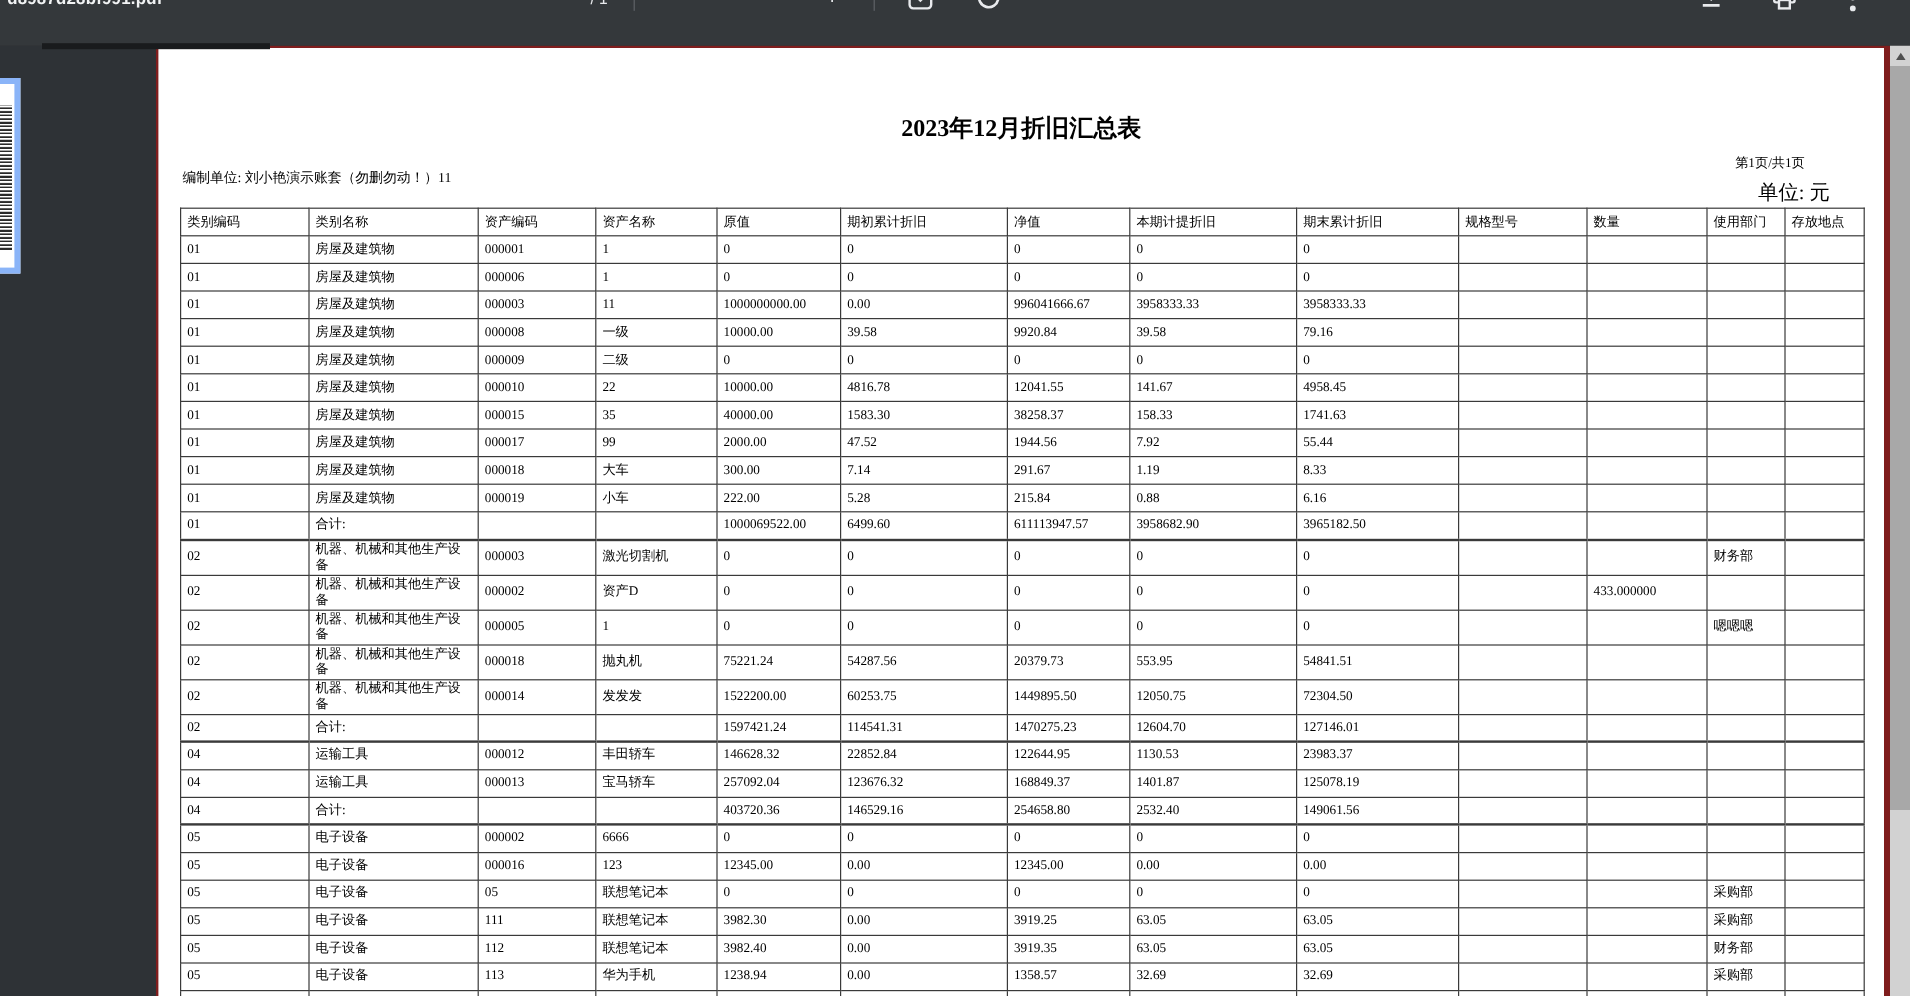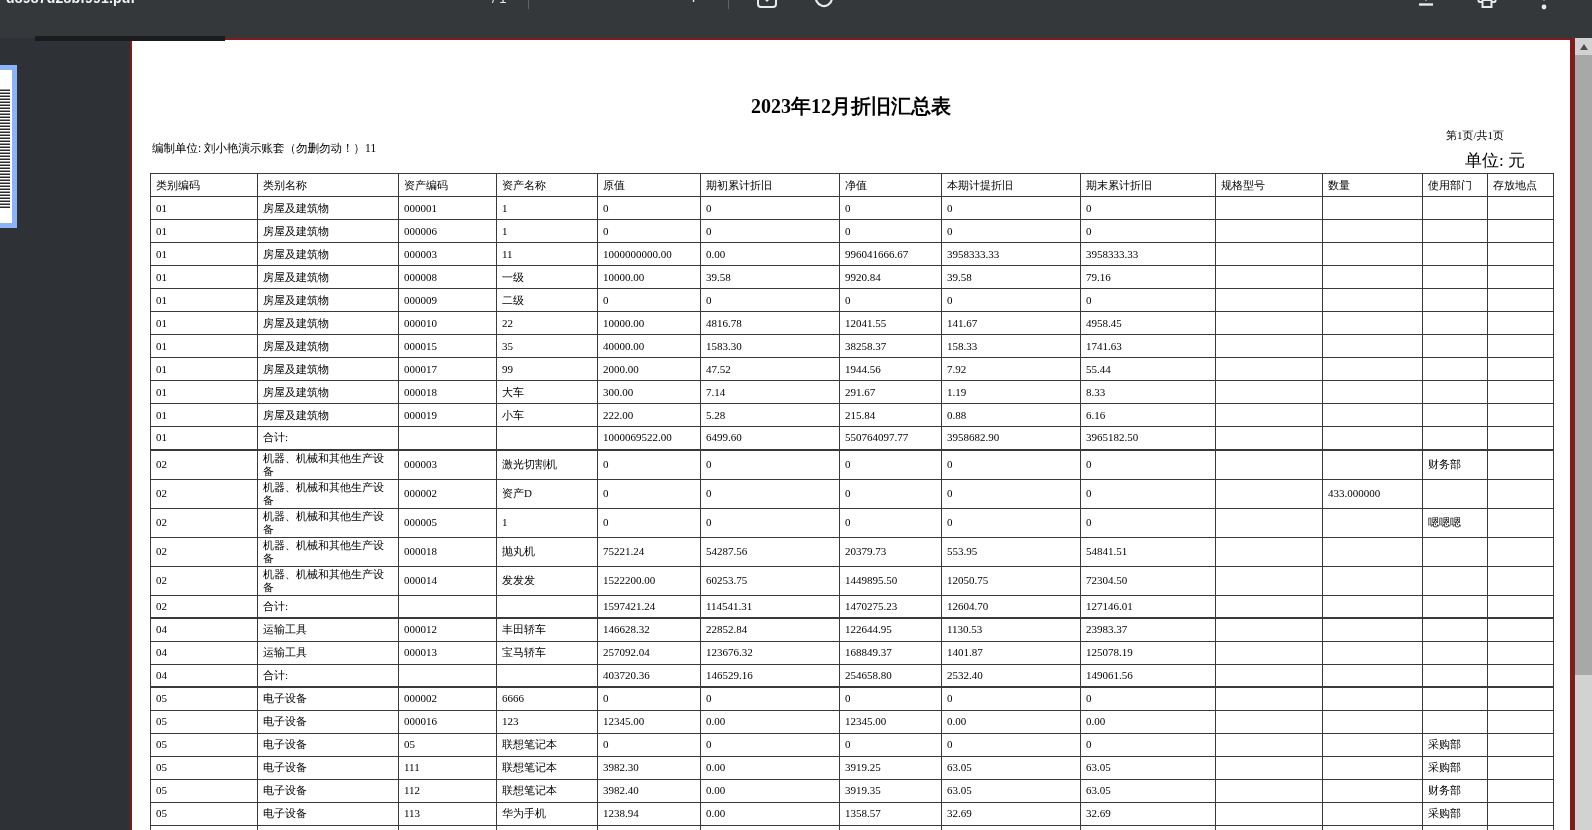--- a/index.html
+++ b/index.html
@@ -329,21 +329,21 @@
               <td></td>
               <td></td>
             </tr>
             <tr class="total-row">
               <td>01</td>
               <td>合计:</td>
               <td></td>
               <td></td>
               <td>1000069522.00</td>
               <td>6499.60</td>
-              <td>550764097.77</td>
+              <td>611113947.57</td>
               <td>3958682.90</td>
               <td>3965182.50</td>
               <td></td>
               <td></td>
               <td></td>
               <td></td>
             </tr>
             <tr>
               <td>02</td>
               <td>机器、机械和其他生产设备</td>

